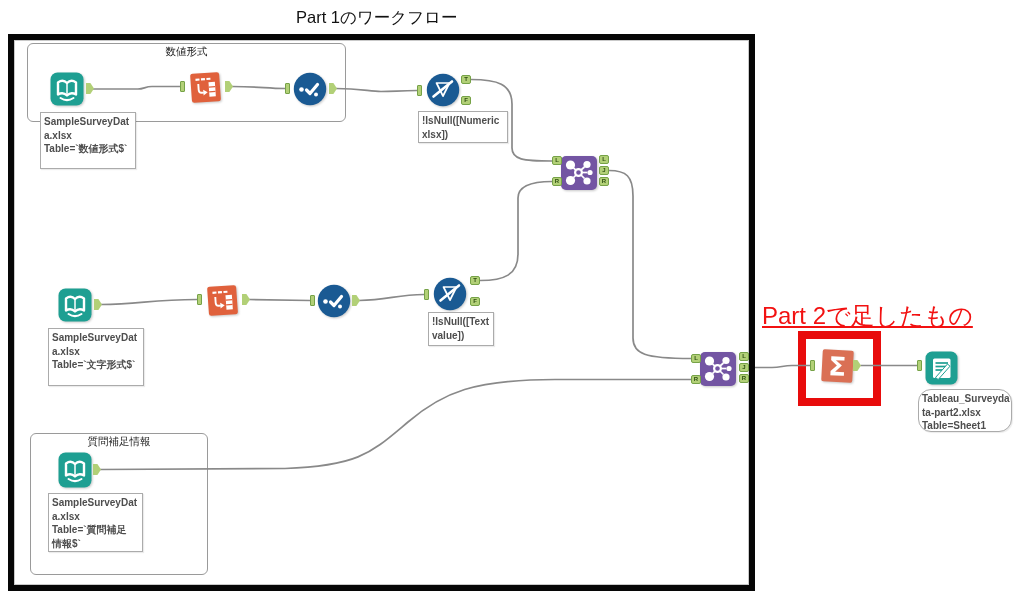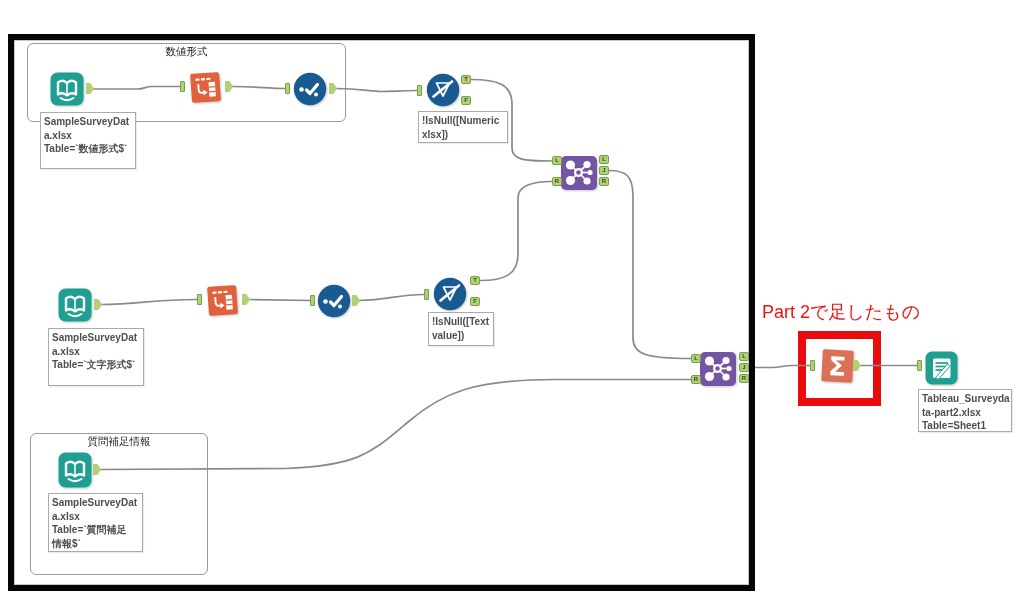--- a/index.html
+++ b/index.html
@@ -17,27 +17,28 @@
   .anch{position:absolute;z-index:6;box-sizing:border-box;}
   .a-in{width:5px;height:11px;background:#B2D077;border:1px solid #76A247;border-radius:1px;}
   .a-out{width:8px;height:11px;background:#B2D077;clip-path:polygon(0 0,55% 0,100% 50%,55% 100%,0 100%);}
   .a-tag{width:10px;height:9px;background:#B2D077;border:1px solid #76A247;border-radius:2px;
          font-size:6px;font-weight:bold;color:#2e4e12;text-align:center;line-height:7px;}
   .ann{position:absolute;z-index:7;background:#fff;border:1px solid #ababab;color:#4e4e4e;
        font-size:10px;font-weight:bold;line-height:13.5px;padding:2px 3px;white-space:pre;
        box-sizing:border-box;box-shadow:1px 1px 1px rgba(0,0,0,0.08);}
   #redbox{position:absolute;left:798px;top:331px;width:83px;height:75px;box-sizing:border-box;
           border:8px solid #E80C0C;z-index:2;}
-  #part2note{position:absolute;left:762px;top:300px;font-size:18px;font-weight:500;color:#F21111;z-index:8;}
+  #part2note{position:absolute;left:762px;top:300px;font-size:24px;font-weight:500;color:#F21111;z-index:8;text-decoration:underline;}
 </style>
 </head>
 <body>
 
 <div id="stage">
 
+  <div id="title">Part 1のワークフロー</div>
   <div id="blackbox"></div>
   <div id="redbox"></div>
   <div id="part2note">Part 2で足したもの</div>
 
   <div class="container" style="left:27px;top:43px;width:319px;height:79px;">
     <div class="clabel">数値形式</div>
   </div>
   <div class="container" style="left:30px;top:433px;width:178px;height:142px;">
     <div class="clabel">質問補足情報</div>
   </div>
@@ -248,17 +249,17 @@
 xlsx])</div>
   <div class="ann" style="left:48px;top:328px;width:96px;height:58px;">SampleSurveyDat
 a.xlsx
 Table=`文字形式$`</div>
   <div class="ann" style="left:428px;top:312px;width:66px;height:34px;">!IsNull([Text
 value])</div>
   <div class="ann" style="left:48px;top:493px;width:95px;height:59px;">SampleSurveyDat
 a.xlsx
 Table=`質問補足
 情報$`</div>
-  <div class="ann" style="left:918px;top:389px;width:94px;height:43px;">Tableau_Surveyda
+  <div class="ann" style="left:918px;top:389px;width:94px;height:43px;border-radius:13px;">Tableau_Surveyda
 ta-part2.xlsx
 Table=Sheet1</div>
 
 </div>
 
 </body></html>

